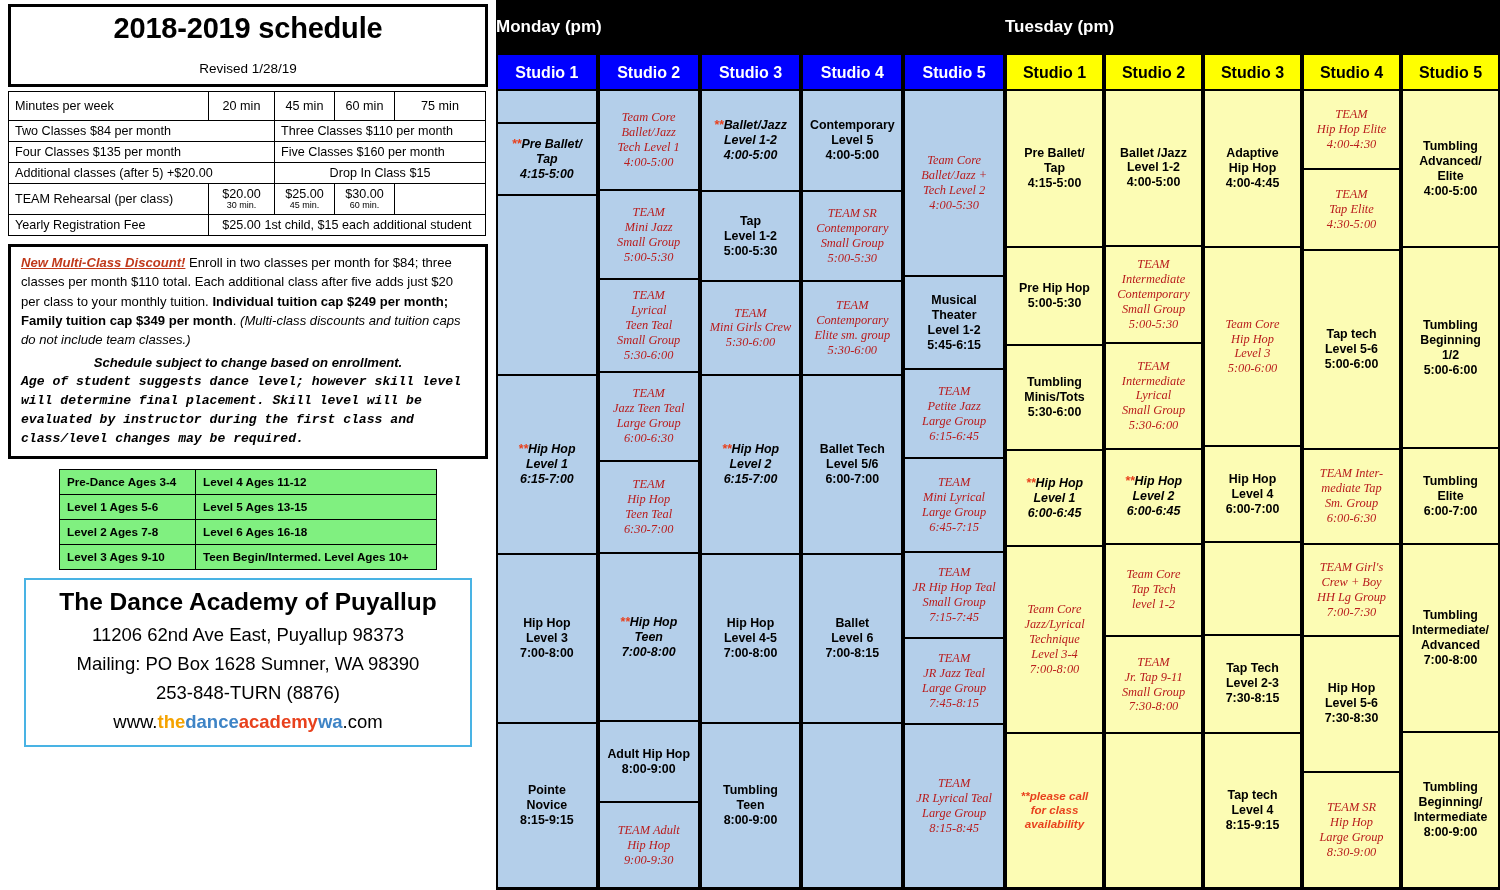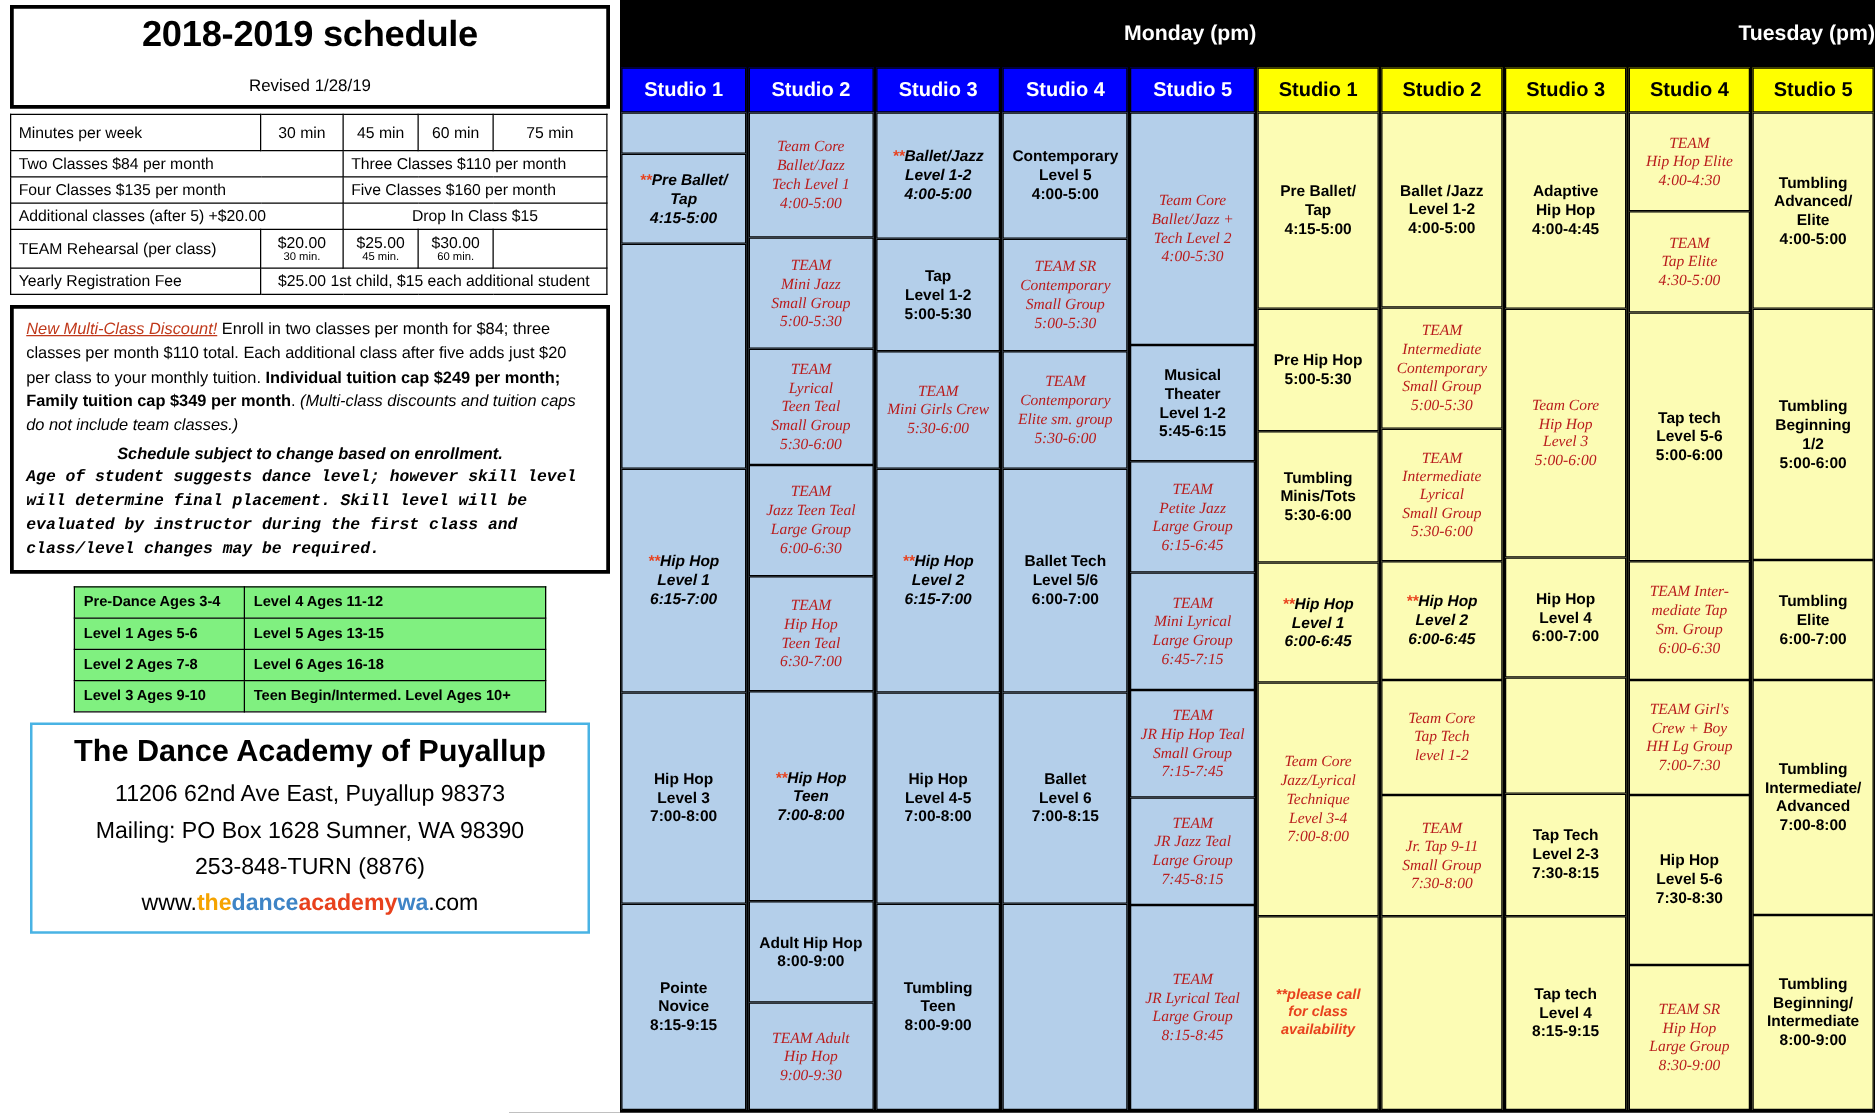--- a/index.html
+++ b/index.html
@@ -21,21 +21,21 @@
 
   table.price { border-collapse:collapse; width:478px; margin:4px 2px 0 2px; table-layout:fixed; }
   table.price td { border:1.4px solid #000; font-size:12.6px; padding:3px 6px; vertical-align:middle; }
   .pc-label { text-align:left; }
   .pc-num { text-align:center; }
   .sub-min { display:block; font-size:9px; line-height:1.1; }
   .pc-tall { height:29px; }
 
   .disc-box { border:3px solid #000; margin:8px 2px 0 2px; padding:6px 10px 7px 10px; }
   .disc-p { font-size:13.1px; line-height:1.46; text-align:left; }
-  .disc-head { color:#C0391B; font-weight:normal; font-style:italic; text-decoration:underline; }
+  .disc-head { color:#C0391B; font-weight:bold; font-style:italic; text-decoration:underline; }
   .b { font-weight:bold; }
   .i { font-style:italic; }
   .disc-center { text-align:center; font-weight:bold; font-style:italic; font-size:13.1px; margin-top:5px; line-height:1.45;}
   .disc-bi { font-weight:bold; font-style:italic; font-size:13.1px; line-height:1.45; text-align:left;font-family:Liberation Mono, monospace; }
 
   table.levels { border-collapse:collapse; margin:10px auto 0 auto; width:378px; table-layout:fixed; }
   table.levels td { border:1.6px solid #000; background:#80F080; font-size:11.7px; font-weight:bold; padding:4px 7px; height:25px; }
   table.levels td.c1 { width:136px; }
 
   .contact { border:2px solid #49B3E4; margin:8px 18px 0 18px; padding:8px 6px 12px 6px; text-align:center; }
@@ -44,21 +44,21 @@
   .w-the { color:#F5A300; font-weight:bold; }
   .w-dance { color:#3E84C6; font-weight:bold; }
   .w-academy { color:#E8411D; font-weight:bold; }
   .w-wa { color:#3E84C6; font-weight:bold; }
 
   
   .right { width:1004px; height:890px; background:#000; display:flex; }
   .day { height:890px; display:flex; flex-direction:column; }
   .day-mon { width:509px; }
   .day-tue { width:495px; }
-  .day-title { color:#fff; font-size:17px; font-weight:bold; text-align:right; height:54px; line-height:54px; background:#000; }
+  .day-title { color:#fff; font-size:17px; font-weight:bold; text-align:left; height:54px; line-height:54px; background:#000; }
   .studios { display:flex; height:36px; }
   .studio-head { flex:1; text-align:center; font-size:16px; font-weight:bold; line-height:36px; border:1.5px solid #000; margin:0 1px; }
   .mon .studio-head { background:#0000FF; color:#ffffff; }
   .tue .studio-head { background:#FFFF00; color:#000000; }
 
   .cols { display:flex; flex:1; padding:0 0 2px 0; }
   .col { flex:1; display:flex; flex-direction:column; margin:0 1px; }
 
   .cell {
     border:1.5px solid #000;
@@ -86,21 +86,21 @@
 
     <div class="title-box">
       <div class="title-main">2018-2019 schedule</div>
       <div class="title-sub">Revised 1/28/19</div>
     </div>
 
     <table class="price">
       <tbody>
           <tr>
         <td class="pc-label pc-tall" style="width:200px">Minutes per week</td>
-        <td class="pc-num" style="width:66px">30 min</td>
+        <td class="pc-num" style="width:66px">20 min</td>
         <td class="pc-num" style="width:60px">45 min</td>
         <td class="pc-num" style="width:60px">60 min</td>
         <td class="pc-num">75 min</td>
       </tr>
       <tr>
         <td class="pc-label" colspan="2">Two Classes    $84 per month</td>
         <td class="pc-label" colspan="3">Three Classes    $110 per month</td>
       </tr>
       <tr>
         <td class="pc-label" colspan="2">Four Classes    $135 per month</td>

